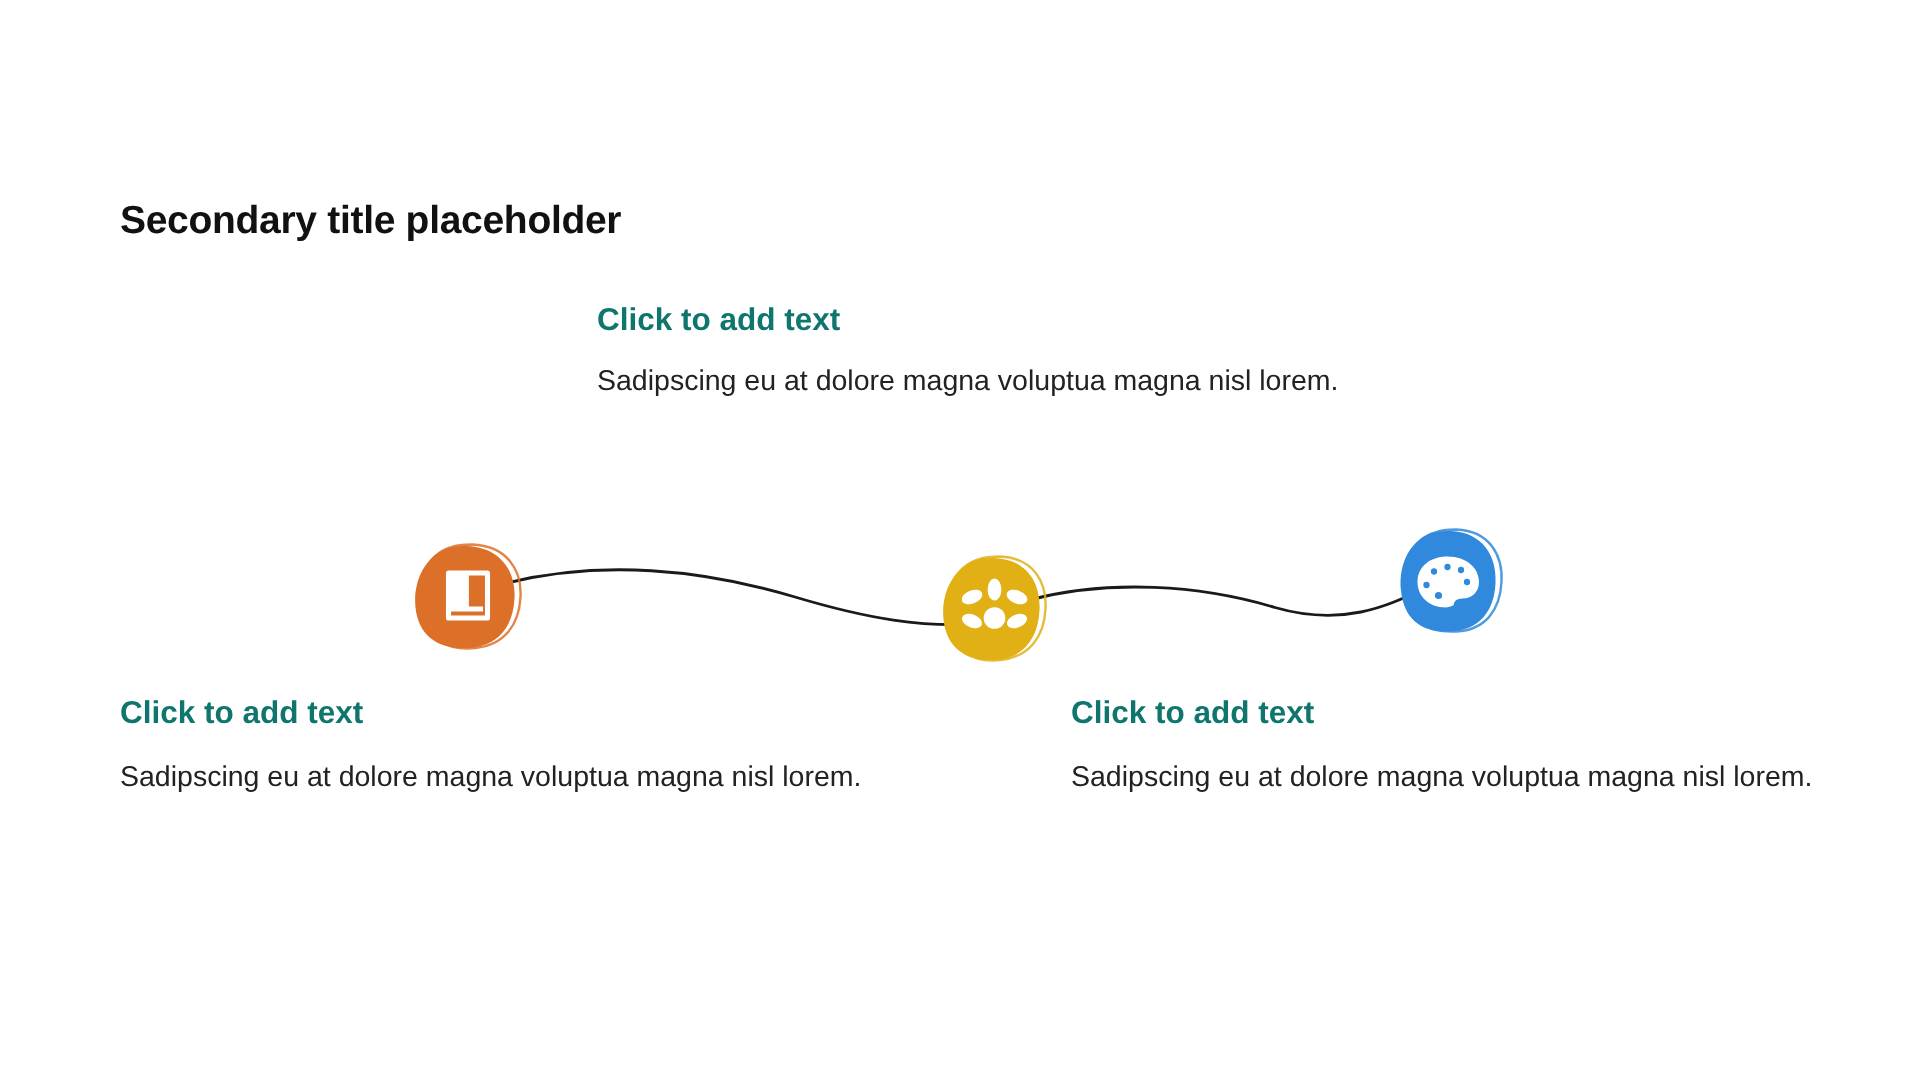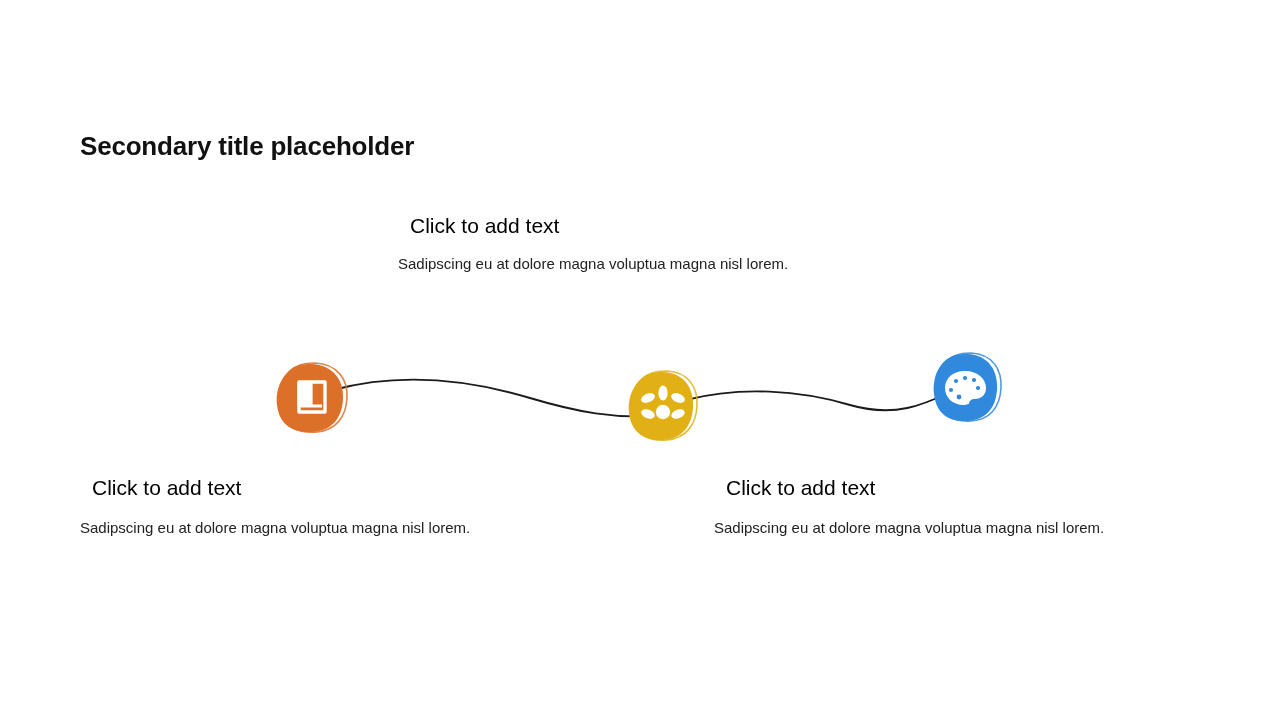--- a/index.html
+++ b/index.html
@@ -31,28 +31,28 @@
     letter-spacing: -0.2px;
     white-space: nowrap;
   }
 
   
   .text-block {
     position: absolute;
   }
   .text-block .tb-heading {
     font-size: 21px;
-    font-weight: normal;
-    color: #000000;
+    font-weight: bold;
+    color: #0f766e;
     line-height: 1.1;
-    margin: 12px;
+    margin: 0;
     white-space: nowrap;
   }
   .text-block .tb-body {
-    font-size: 15px;
+    font-size: 19px;
     font-weight: normal;
     color: #222222;
     line-height: 1.25;
     margin: 0;
     white-space: nowrap;
   }
 
   #block-top     { left: 398px; top: 202px; }
   #block-top .tb-body { margin-top: 18px; }
 

